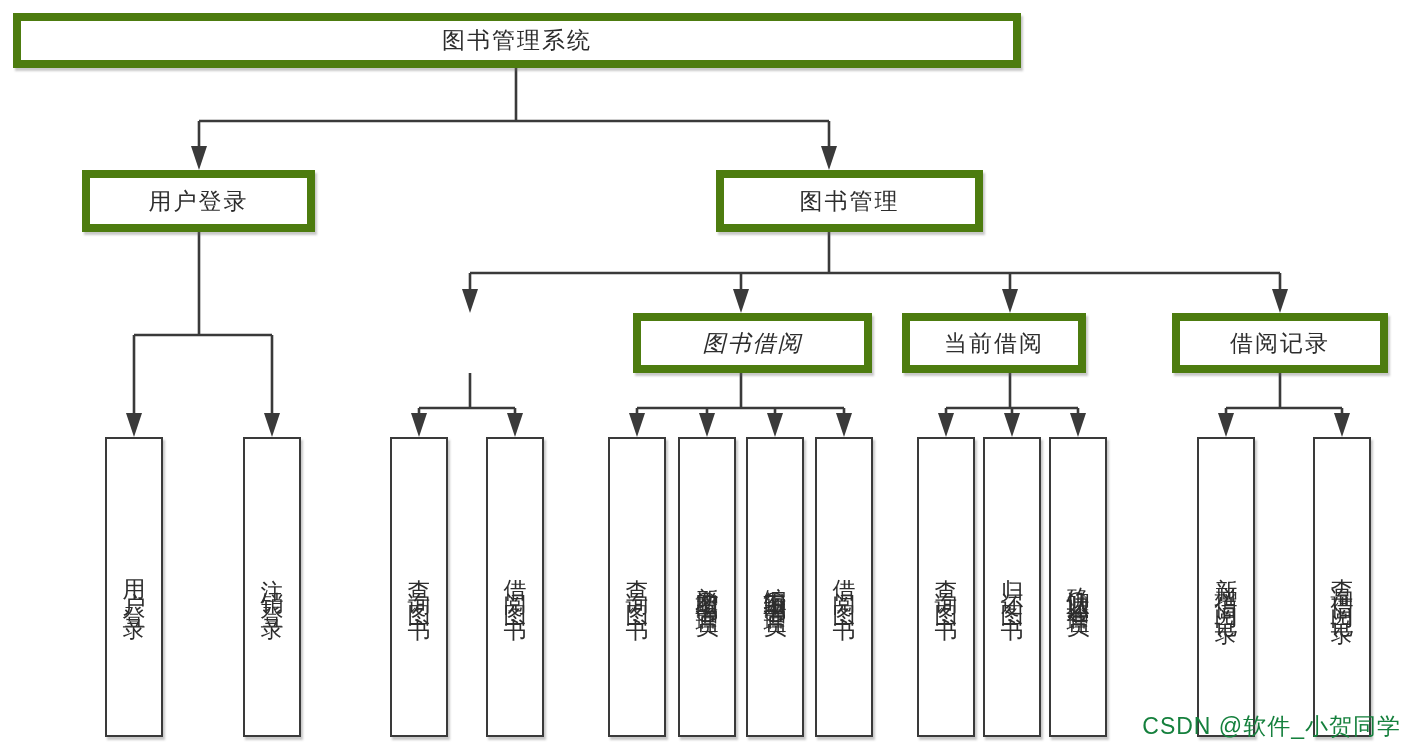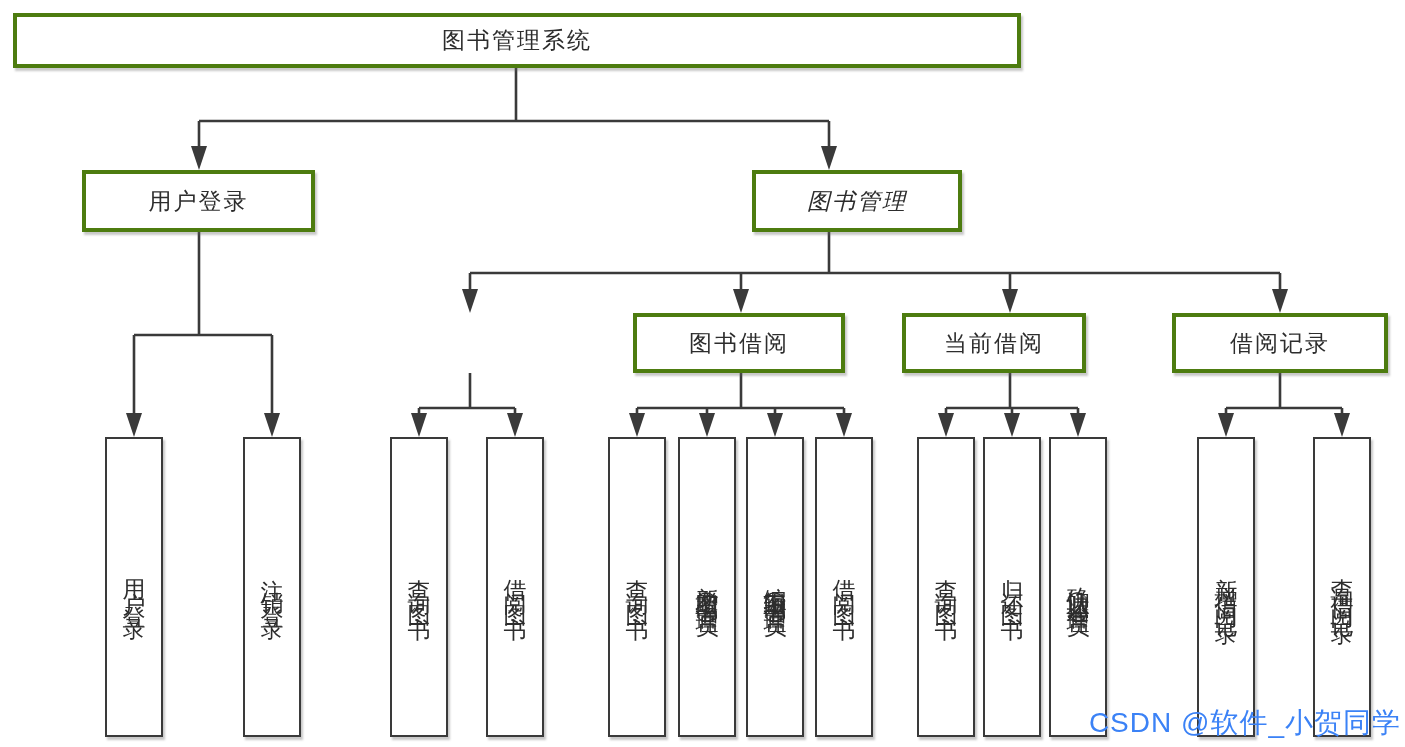--- a/index.html
+++ b/index.html
@@ -26,21 +26,21 @@
     stroke: #3a3a3a;
     stroke-width: 2.6;
   }
   svg.connectors polygon {
     fill: #3a3a3a;
     stroke: none;
   }
   .node {
     position: absolute;
     box-sizing: border-box;
-    border: 4px solid #4d7c0f;
+    border: 8px solid #4d7c0f;
     background: #ffffff;
     display: flex;
     align-items: center;
     justify-content: center;
     font-size: 23px;
     color: #2d2d2d;
     letter-spacing: 2px;
     box-shadow: 2px 3px 2px rgba(100,100,100,0.35);
     white-space: nowrap;
   }
@@ -65,22 +65,22 @@
     letter-spacing: 13px;
     line-height: 1;
     white-space: nowrap;
   }
   .vtext.mid   { letter-spacing: 9px; }
   .vtext.tight { letter-spacing: 4px; }
   .watermark {
     position: absolute;
     right: 4px;
     bottom: 5px;
-    font-size: 28px;
-    color: #3b82f6;
+    font-size: 23px;
+    color: #15803d;
     letter-spacing: 1px;
   }
 </style>
 </head>
 <body>
 
 <div class="canvas">
 
   <svg class="connectors" viewBox="0 0 1405 747" aria-hidden="true">
 
@@ -132,25 +132,25 @@
     </g>
   </svg>
 
   <div class="node" style="left:13px; top:13px; width:1008px; height:55px;">
     <span>图书管理系统</span>
   </div>
 
   <div class="node" style="left:82px; top:170px; width:233px; height:62px;">
     <span>用户登录</span>
   </div>
-  <div class="node" style="left:752px; top:170px; width:210px; height:62px;font-style:italic;">
+  <div class="node" style="left:716px; top:170px; width:267px; height:62px;">
     <span>图书管理</span>
   </div>
 
-  <div class="node" style="left:633px; top:313px; width:212px; height:60px;">
+  <div class="node" style="left:633px; top:313px; width:239px; height:60px;font-style:italic;">
     <span>图书借阅</span>
   </div>
   <div class="node" style="left:902px; top:313px; width:184px; height:60px;">
     <span>当前借阅</span>
   </div>
   <div class="node" style="left:1172px; top:313px; width:216px; height:60px;">
     <span>借阅记录</span>
   </div>
 
   <div class="leaf" style="left:105px;">

